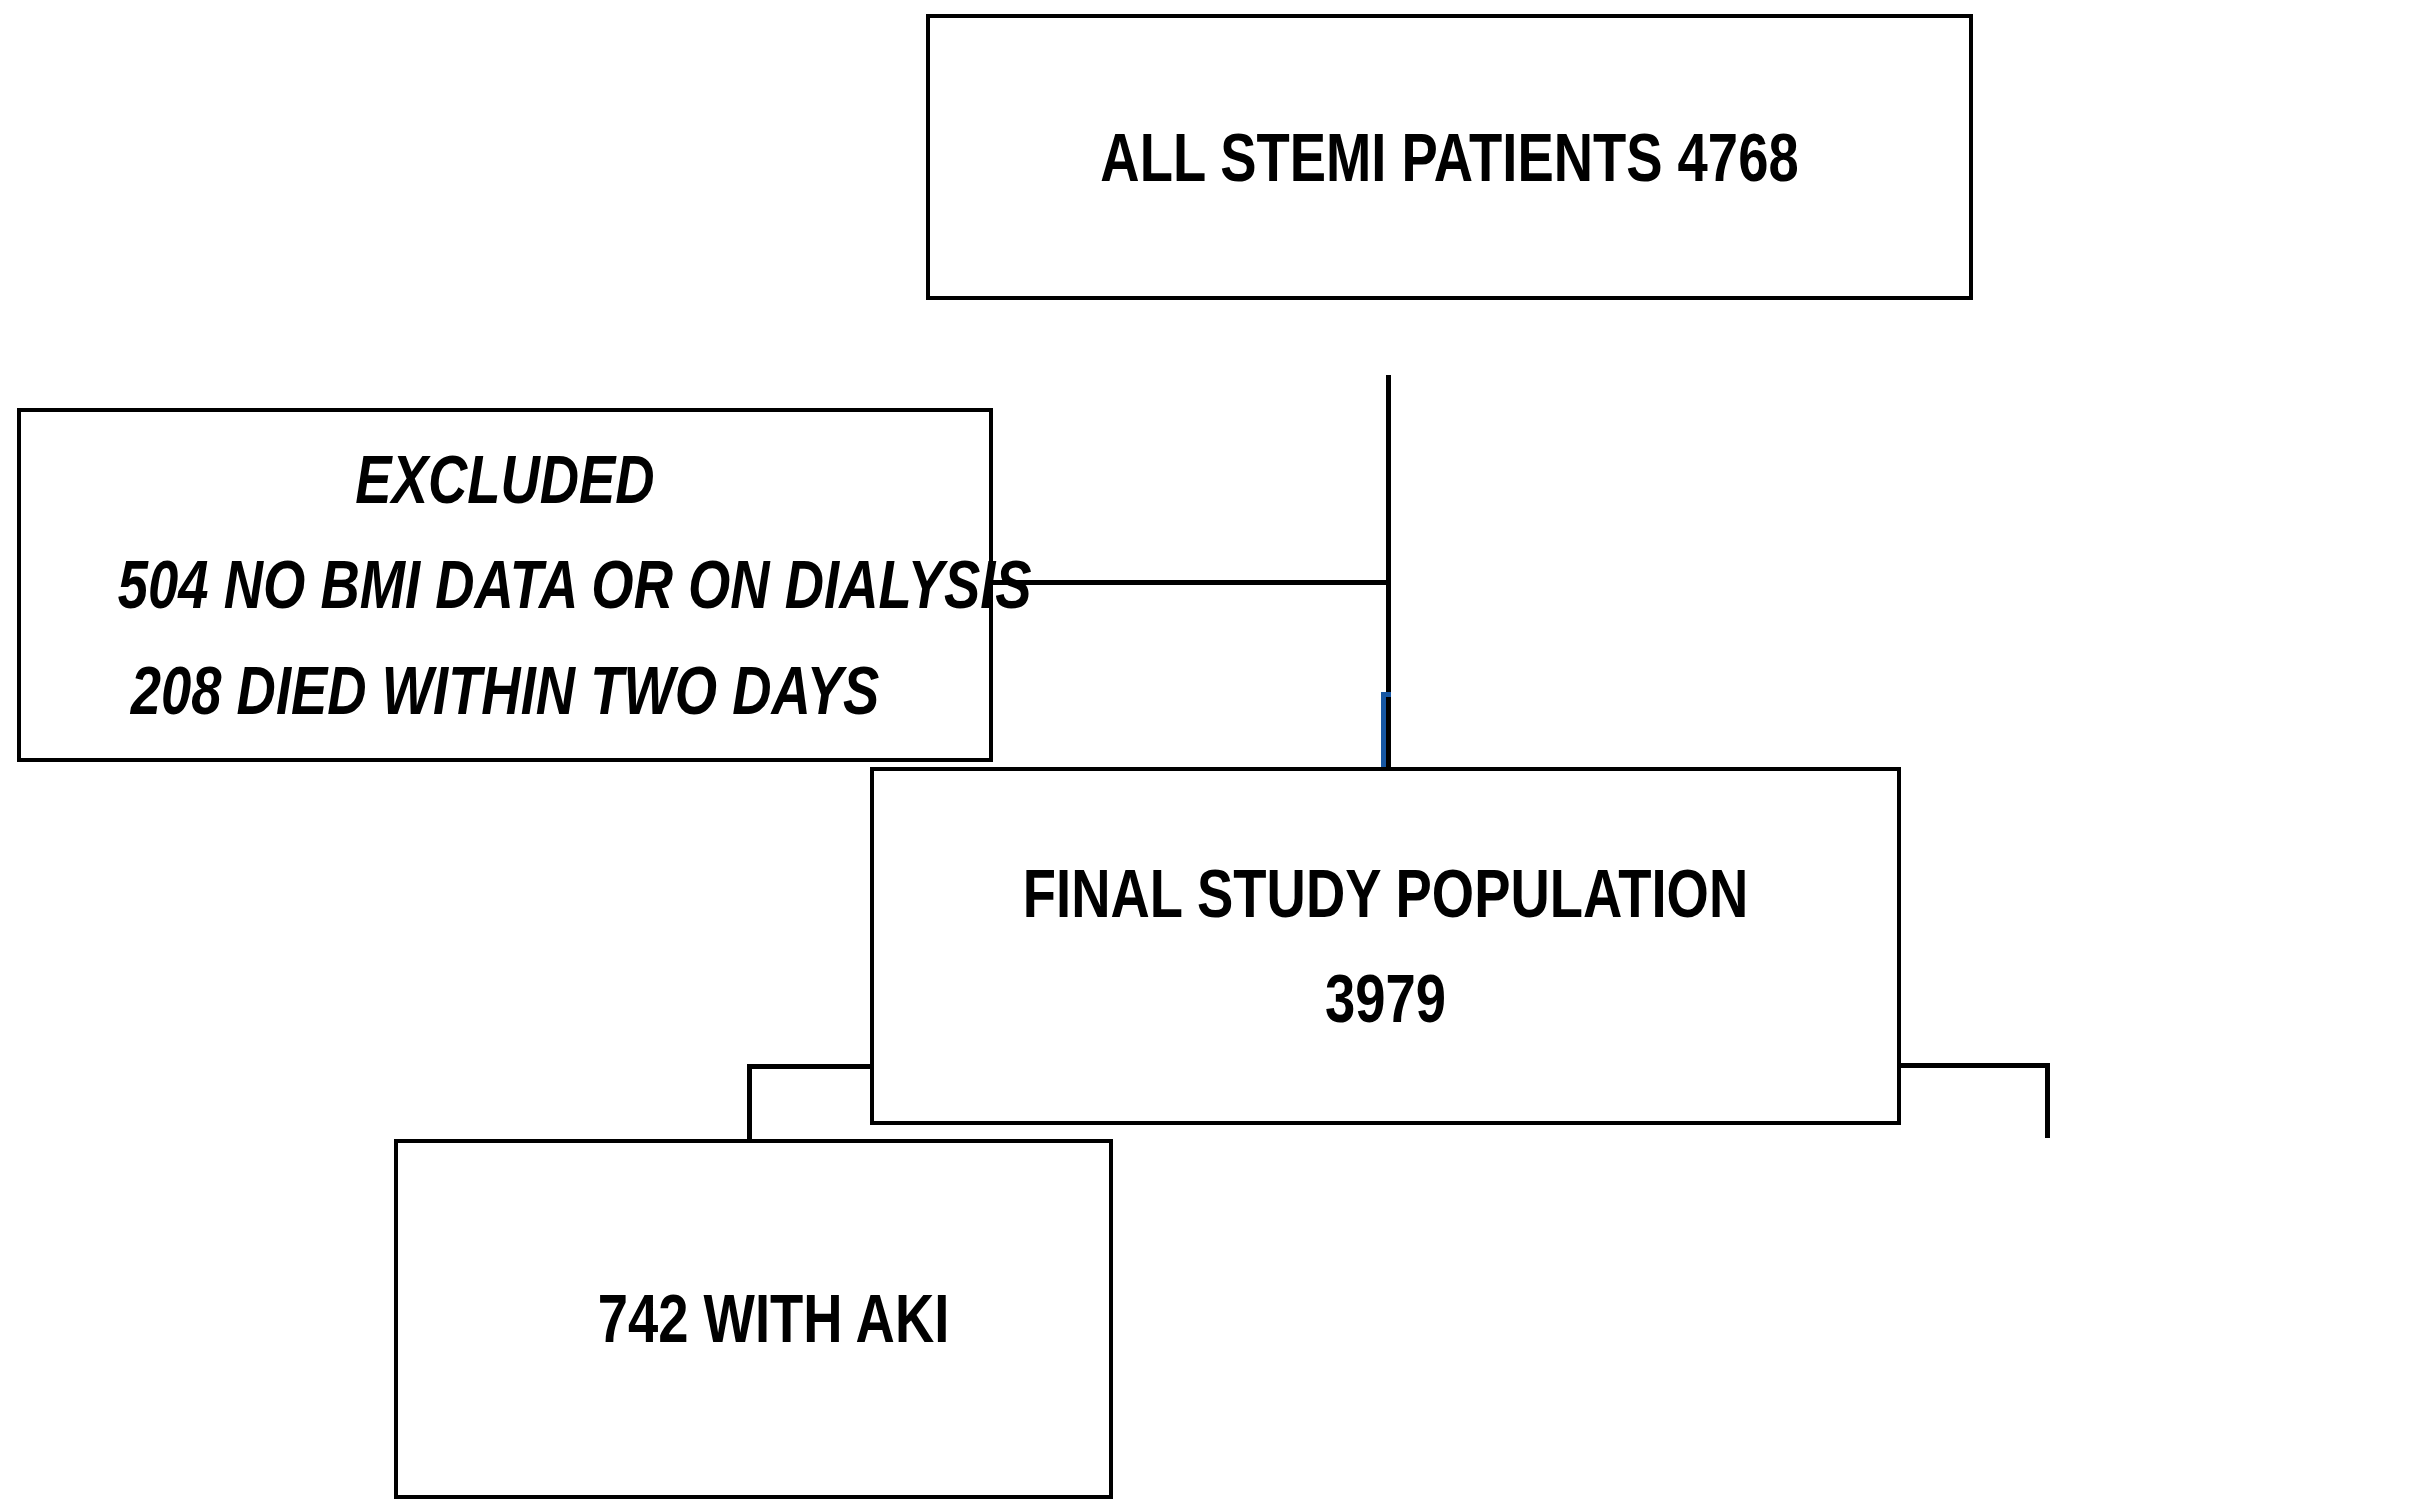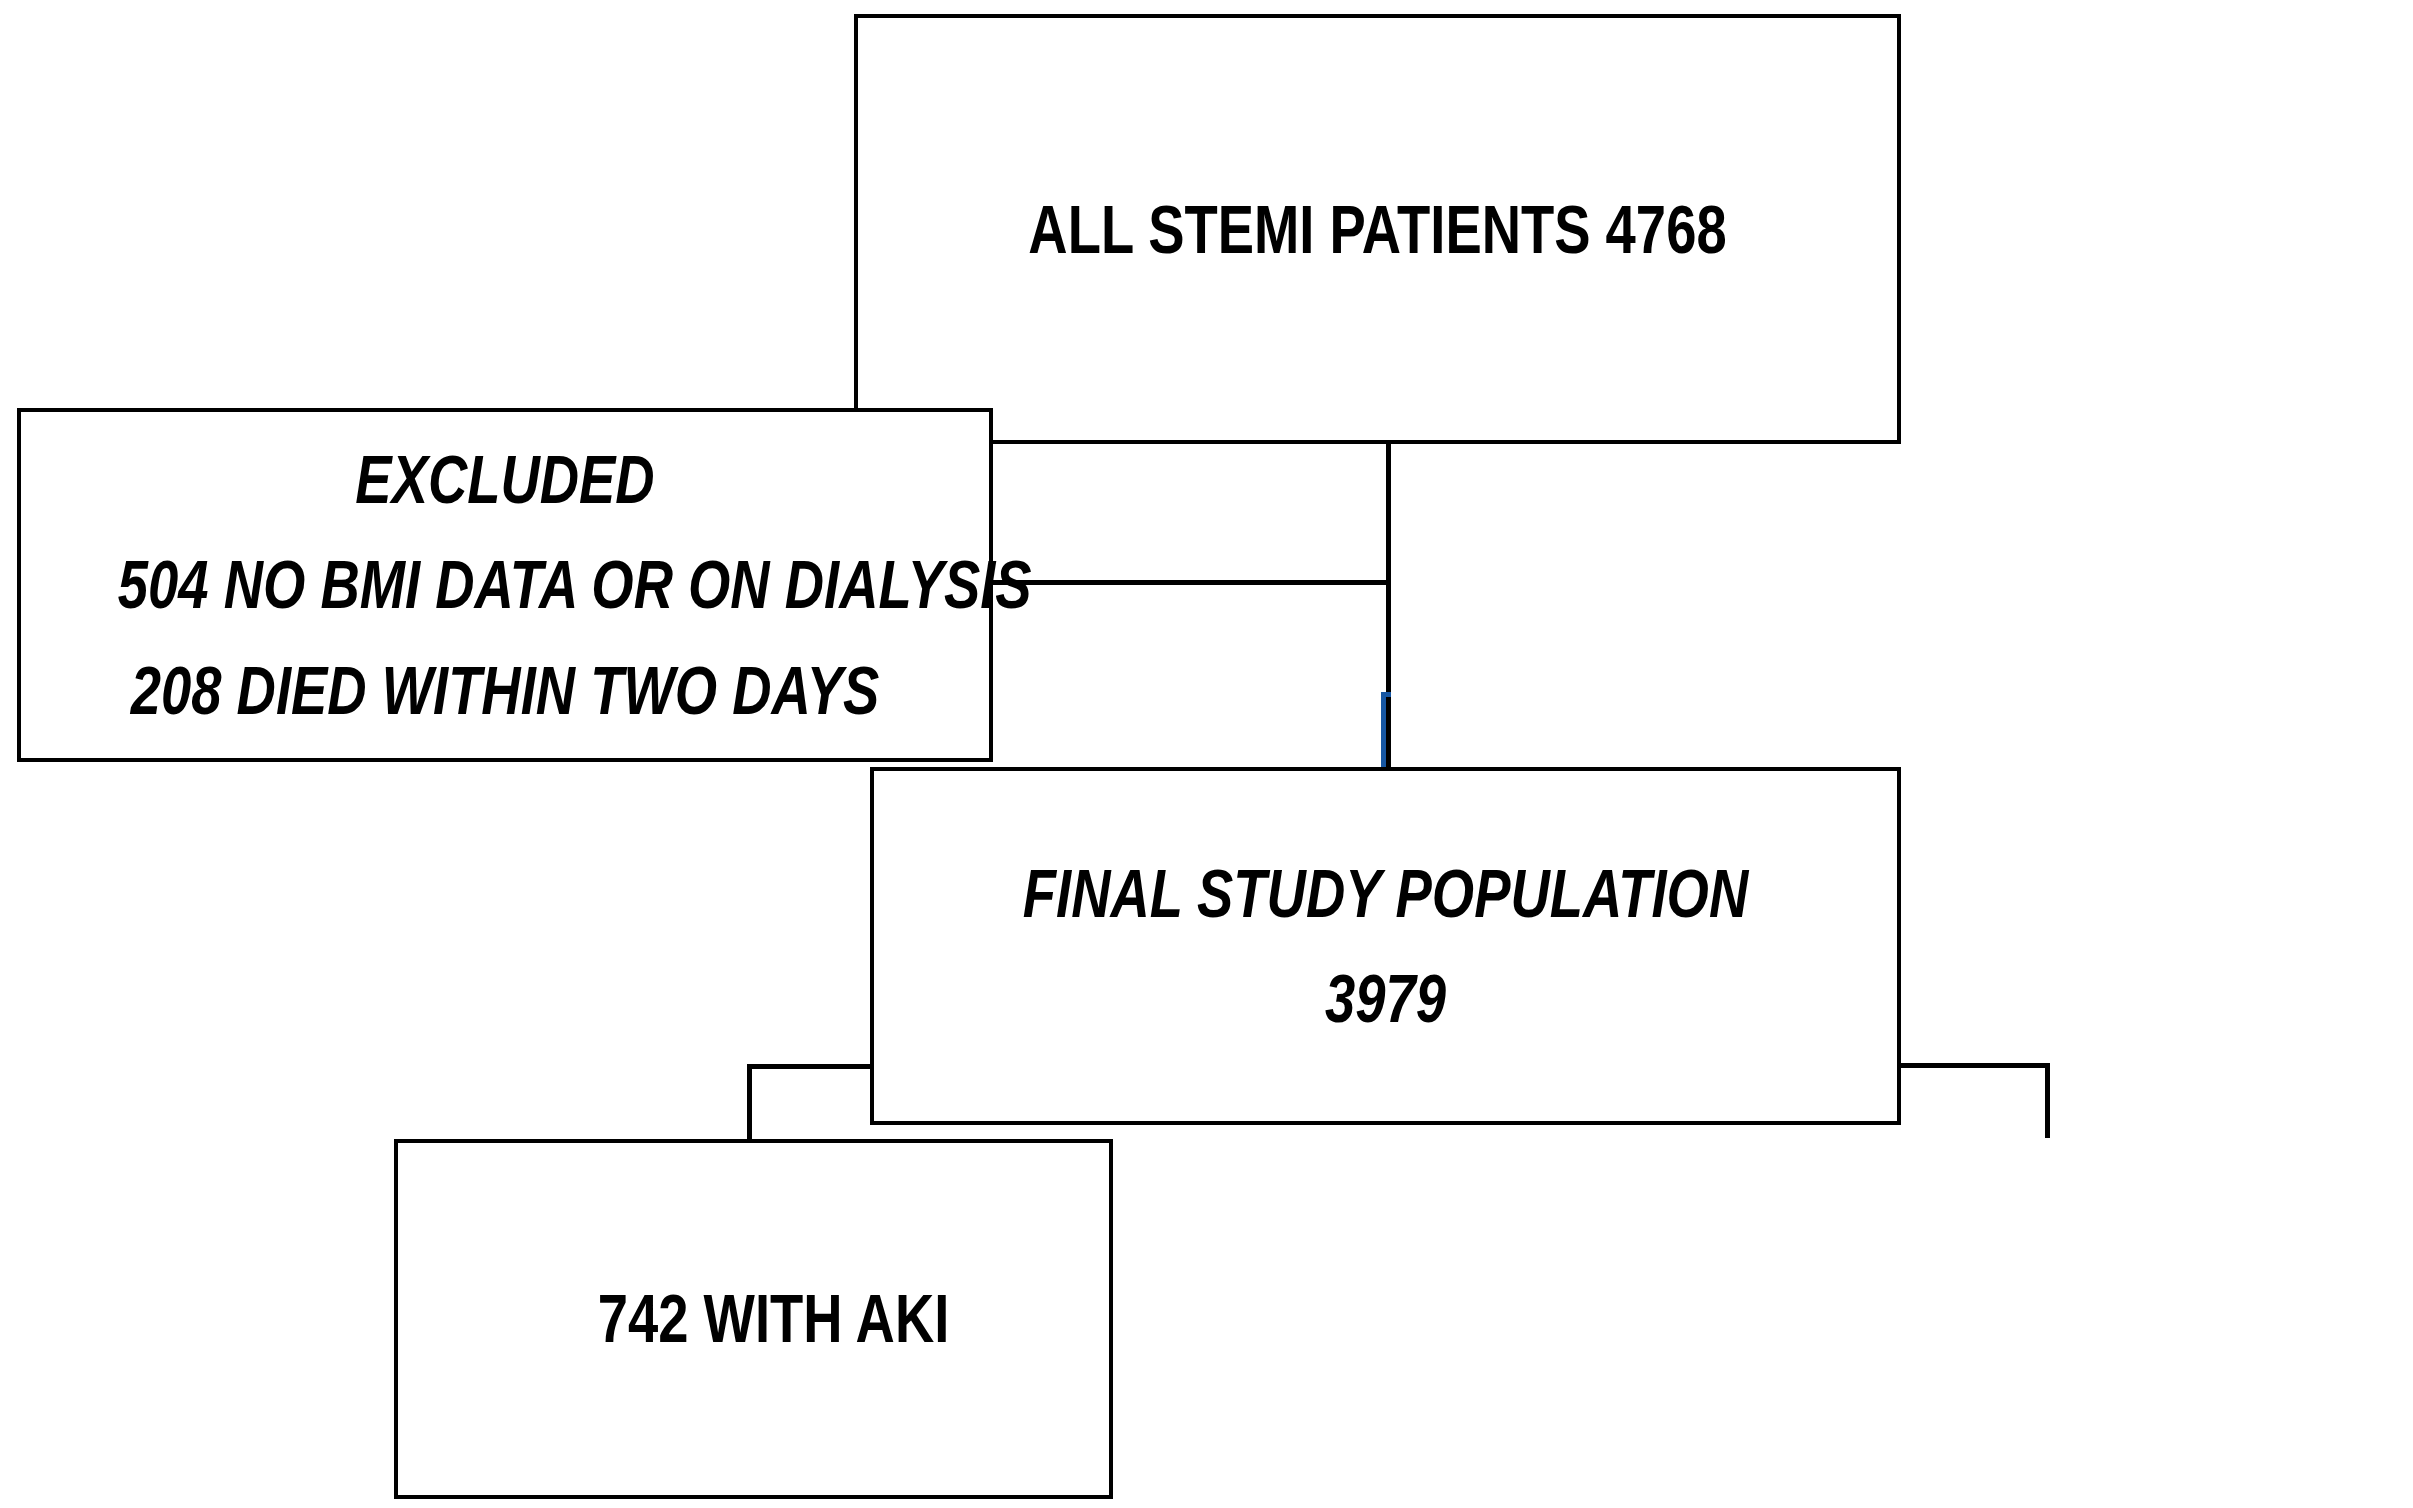--- a/index.html
+++ b/index.html
@@ -44,23 +44,23 @@
   .connector {
     position: absolute;
     background: var(--line-color, #000000);
   }
   .artifact {
     position: absolute;
     background: var(--accent-blue, #1757A3);
   }
 
   
-  #node-all-stemi      { left: 854px; top: 14.3px;   width: 1047px; height: 430px; justify-content: flex-end; }
+  #node-all-stemi      { left: 926px; top: 14.3px;   width: 1047px; height: 286px; justify-content: flex-end; }
   #node-excluded       { left: 17px;   top: 408px;  width: 976px; height: 354px; font-style: italic; }
-  #node-final          { left: 870px; top: 767px; width: 1031px; height: 358px; font-style: italic; }
+  #node-final          { left: 870px; top: 767px; width: 1031px; height: 358px; }
   #node-with-aki       { left: 394px;  top: 1139px; width: 719px; height: 360px; padding-left: 40px; }
   #node-without-aki    { left: 1688px; top: 1137px; width: 706px; height: 356px; }
 
   
   #conn-top-vertical        { left: 1386px; top: 375px;  width: 4.8px;   height: 392px; }
   #conn-excluded-horizontal { left: 991px; top: 580px;  width: 400px; height: 4.8px;   }
   #conn-left-horizontal     { left: 747px; top: 1064px; width: 127px; height: 4.8px;   }
   #conn-left-vertical       { left: 747px; top: 1064px; width: 4.8px;   height: 75px; }
   #conn-right-horizontal    { left: 1896px; top: 1063px; width: 154px; height: 4.8px;   }
   #conn-right-vertical      { left: 2045px; top: 1063px; width: 4.8px;   height: 75px; }

